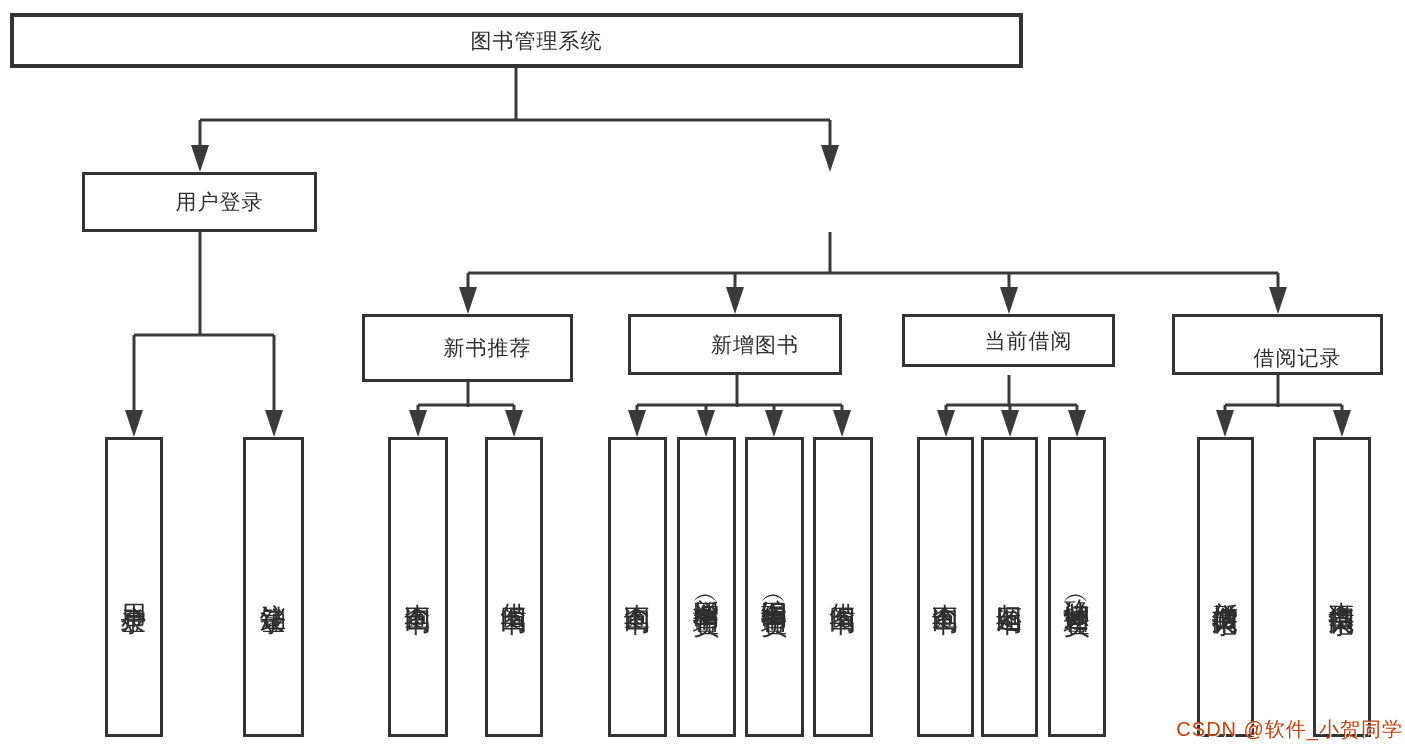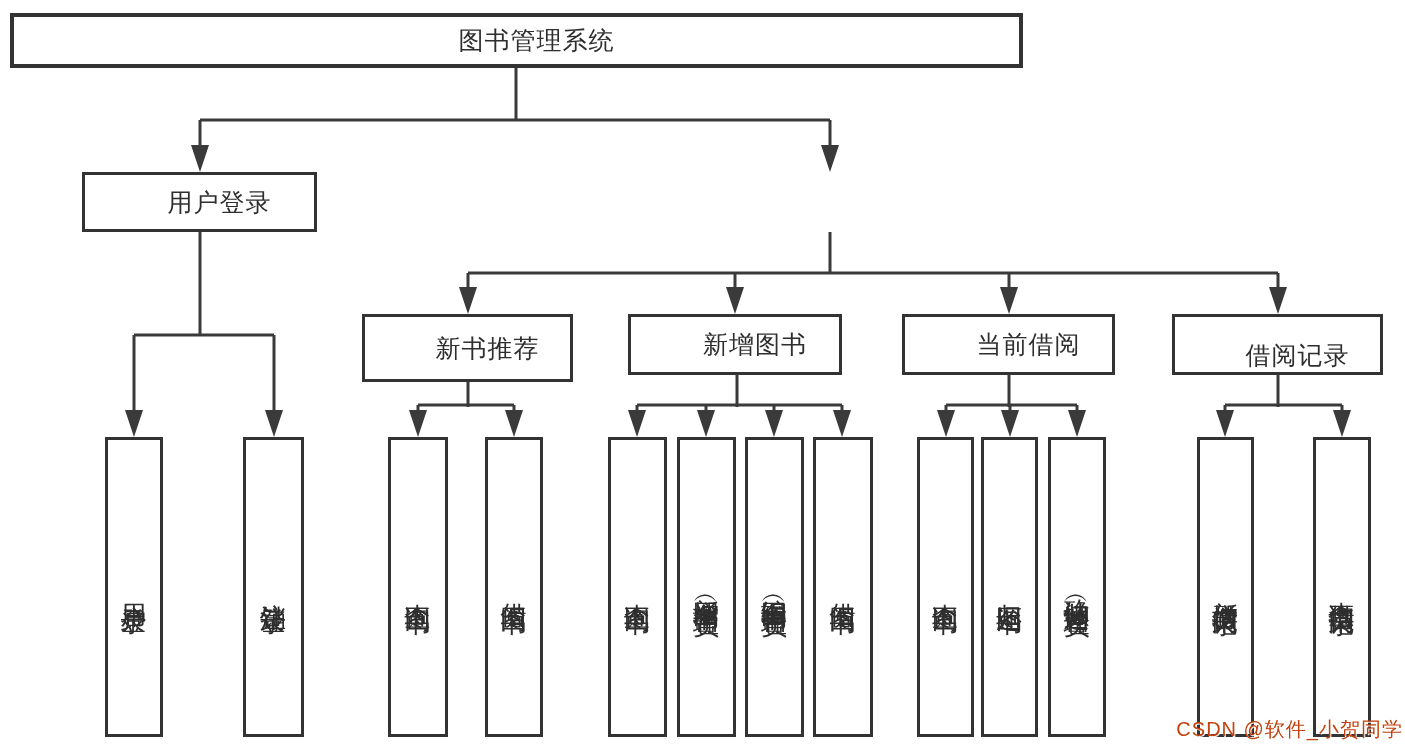--- a/index.html
+++ b/index.html
@@ -15,21 +15,21 @@
     position:absolute;
     box-sizing:border-box;
     border:3px solid #333;
     background:#fff;
     display:flex;
     align-items:center;
     justify-content:center;
     color:#2e2e2e;
     z-index:2;
   }
-  .h-box{font-size:25px;letter-spacing:1px;white-space:nowrap;padding-left:40px;}
+  .h-box{font-size:21px;letter-spacing:1px;white-space:nowrap;padding-left:40px;}
   .root-box{border-width:4px;}
   .v-box{font-size:26px;}
   .v-box .vtext{
     writing-mode:vertical-rl;
     text-orientation:mixed;
     letter-spacing:2px;
     line-height:1;
   }
   .watermark{
     position:absolute;
@@ -111,21 +111,21 @@
   <div class="box h-box" style="left:82px;top:172px;width:235px;height:60px;">
     <span>用户登录</span>
   </div>
 
   <div class="box h-box" style="left:362px;top:314px;width:211px;height:68px;">
     <span>新书推荐</span>
   </div>
   <div class="box h-box" style="left:628px;top:314px;width:214px;height:61px;">
     <span>新增图书</span>
   </div>
-  <div class="box h-box" style="left:902px;top:314px;width:213px;height:61px;">
+  <div class="box h-box" style="left:902px;top:314px;width:213px;height:53px;">
     <span>当前借阅</span>
   </div>
   <div class="box h-box" style="left:1172px;top:314px;width:211px;height:61px;align-items:flex-end;">
     <span>借阅记录</span>
   </div>
 
   <div class="box v-box" style="left:105px;top:437px;width:58px;height:300px;">
     <span class="vtext">用户登录</span>
   </div>
   <div class="box v-box" style="left:243px;top:437px;width:61px;height:300px;">

